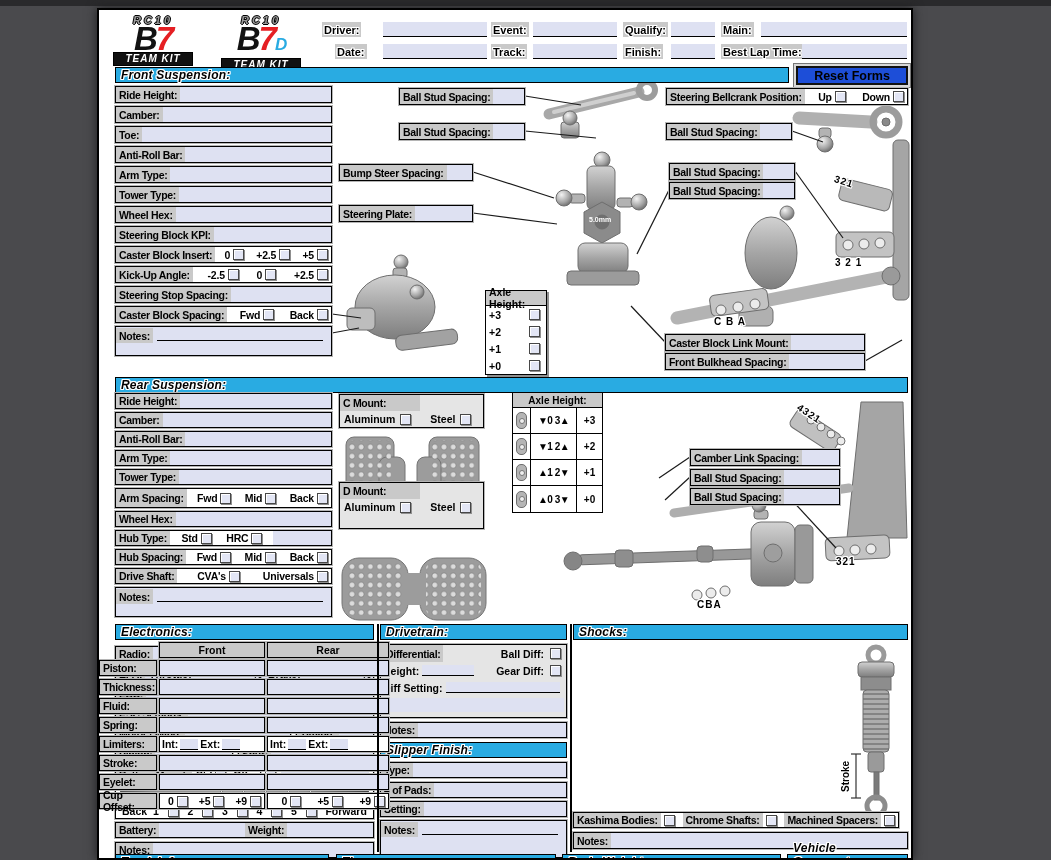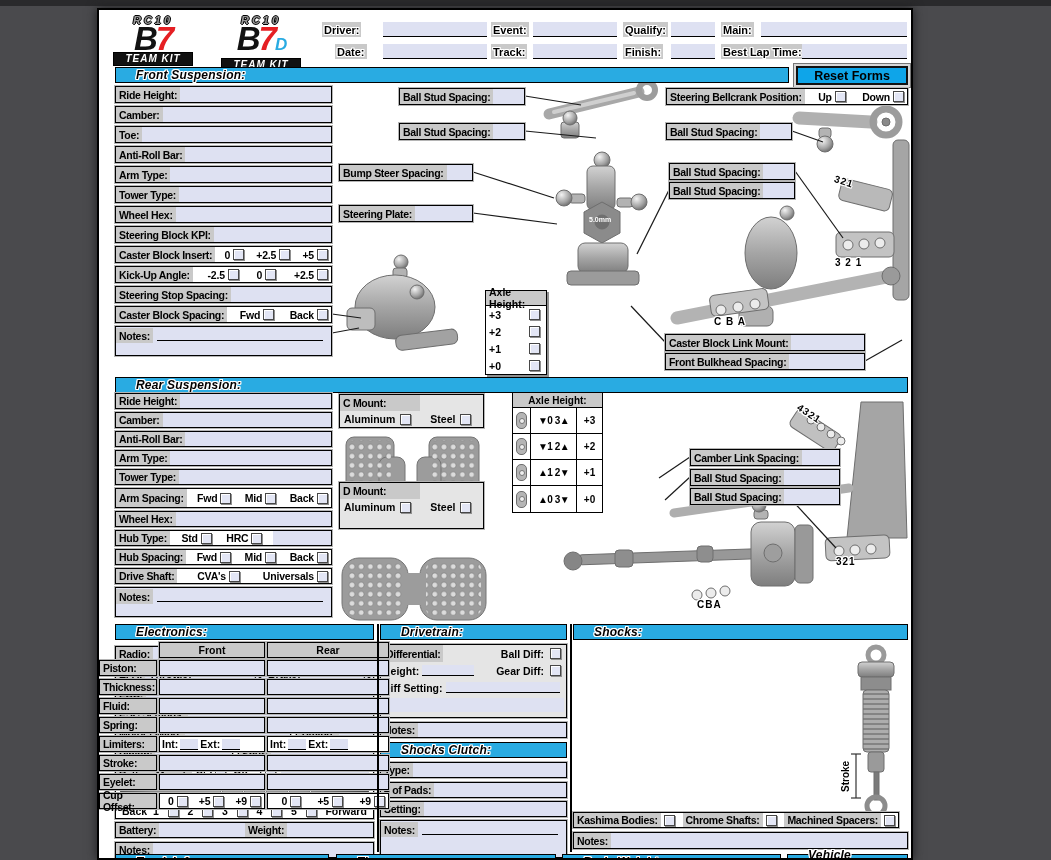--- a/index.html
+++ b/index.html
@@ -1,39 +1,39 @@
 <!DOCTYPE html>
 <html><head>
 <meta charset="utf-8">
 <style>
 *{box-sizing:border-box;margin:0;padding:0}
 body{width:1051px;height:860px;position:relative;overflow:hidden;background:#4a4a4d;font-family:"Liberation Sans",sans-serif;font-weight:bold;color:#000}
 .topstrip{position:absolute;left:0;top:0;width:1051px;height:6px;background:#2a2a2c}
 .sheet{position:absolute;left:97px;top:8px;width:816px;height:852px;background:#fff;border:2px solid #000;box-shadow:0 0 10px #1d1d1f;overflow:hidden}
 .otx{text-shadow:-1px -1px 0 #fff,0 -1px 0 #fff,1px -1px 0 #fff,-1px 0 0 #fff,1px 0 0 #fff,-1px 1px 0 #fff,0 1px 0 #fff,1px 1px 0 #fff}
-.sec{position:absolute;height:16px;background:#29abe2;border:1px solid #000;display:flex;align-items:center;padding:0 20px;font-size:12px;font-style:italic;letter-spacing:.2px}
+.sec{position:absolute;height:16px;background:#29abe2;border:1px solid #000;display:flex;align-items:flex-end;padding:0 5px;font-size:12px;font-style:italic;letter-spacing:.2px}
 .sec span{font-style:italic}
 .fr{display:flex;align-items:center;border:1.5px solid #000;background:#dee1f2;font-size:10.5px;height:17px;box-shadow:0 0 0 1px #b5b5b5;overflow:hidden}
 .w{background:#fff}
 .chip{background:#c9c9c9;padding:0 3px;height:100%;display:flex;align-items:center;white-space:nowrap;flex:none;letter-spacing:-.3px}
 .fill{flex:1;height:100%}
 .fillseg{width:58px;height:100%;background:#dee1f2;margin-left:auto}
 .cb{flex:none;width:11px;height:11px;background:#e3e6f5;border:1px solid #474747;box-shadow:1px 1px 0 #8f8f8f,inset 1px 1px 0 #fff;margin:0 3px}
 .o{margin-left:auto;padding-left:4px;letter-spacing:-.2px}
 .col{position:absolute;display:flex;flex-direction:column;gap:3px}
 .col .fr{position:relative;flex:none}
 .co{position:absolute}
 .notes{align-items:flex-start}
 .notes .chip{height:15px;margin-top:1px}
 .ul{flex:1;border-bottom:1.3px solid #000;height:12px;margin:2px 8px 0 4px}
 .us{border-bottom:1.3px solid #000;height:11px;background:#dee1f2}
 .sp{flex:1}
 .hlbl{position:absolute;height:15px;background:#c9c9c9;display:flex;align-items:center;padding:0 2px;font-size:11px;white-space:nowrap}
 .hval{position:absolute;height:15px;background:#dee1f2;border-bottom:1.5px solid #000}
-.reset{position:absolute;background:#0ea5e9;border:2px solid #111;box-shadow:0 0 0 2px #d8d8d8,0 0 0 3px #777;font-size:12.5px;display:flex;align-items:center;justify-content:center;cursor:pointer}
+.reset{position:absolute;background:#1d4ed8;border:2px solid #111;box-shadow:0 0 0 2px #d8d8d8,0 0 0 3px #777;font-size:12.5px;display:flex;align-items:center;justify-content:center;cursor:pointer}
 .logo{position:absolute;width:80px;text-align:center;font-style:italic}
 .logo .l1{font-size:11px;letter-spacing:3px;color:#9a9a9a;text-shadow:-1px 0 0 #000,1px 0 0 #000,0 -1px 0 #000,0 1px 0 #000;display:block;line-height:10px}
 .logo .big{font-size:33px;line-height:27px;color:#121212;display:block;letter-spacing:-2px}
 .logo .seven{color:#e51f23}
 .logo .dd{color:#29abe2;font-size:17px}
 .logo .bot{display:block;background:#111;color:#fff;font-size:10px;letter-spacing:1px;border:1px solid #000;line-height:12px}
 .imglbl{position:absolute;font-size:10px;letter-spacing:1px}
 .axf{position:absolute;background:#fff;border:1.5px solid #000;box-shadow:2px 2px 0 #909090;font-size:10.5px}
 .axf .hd{background:#c9c9c9;border-bottom:1px solid #000;padding:0 3px;height:15px;display:flex;align-items:center}
 .axf .rw{display:flex;align-items:center;justify-content:space-between;height:17px;padding:0 3px}
@@ -651,21 +651,21 @@
         <span>Diff Setting:</span>
         <span class="us" style="flex:1;margin-right:4px"></span>
       </div>
     <div style="height:14px;background:#dee1f2;margin:2px"></div>
   </div>
   <div class="fr co" style="left:281px;top:712px;width:187px;height:16px">
       <span class="chip">Notes:</span>
       <span class="fill"></span>
     </div>
   <div class="sec otx" style="left:281px;top:732px;width:187px">
-      <span>Shocks Clutch:</span>
+      <span>Slipper Finish:</span>
     </div>
   <div class="fr co" style="left:281px;top:752px;width:187px;height:16px">
       <span class="chip">Type:</span>
       <span class="fill"></span>
     </div>
   <div class="fr co" style="left:281px;top:772px;width:187px;height:16px">
       <span class="chip"># of Pads:</span>
       <span class="fill"></span>
     </div>
   <div class="fr co" style="left:281px;top:791px;width:187px;height:16px">

